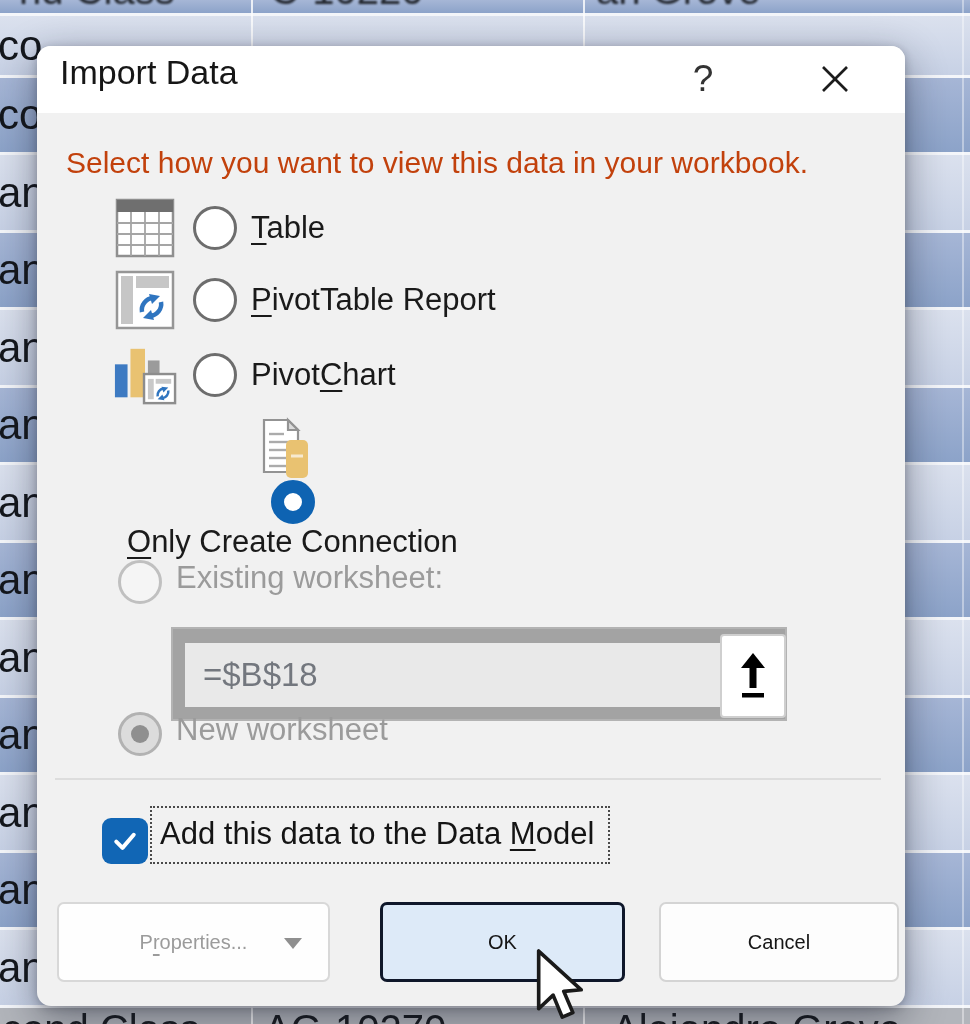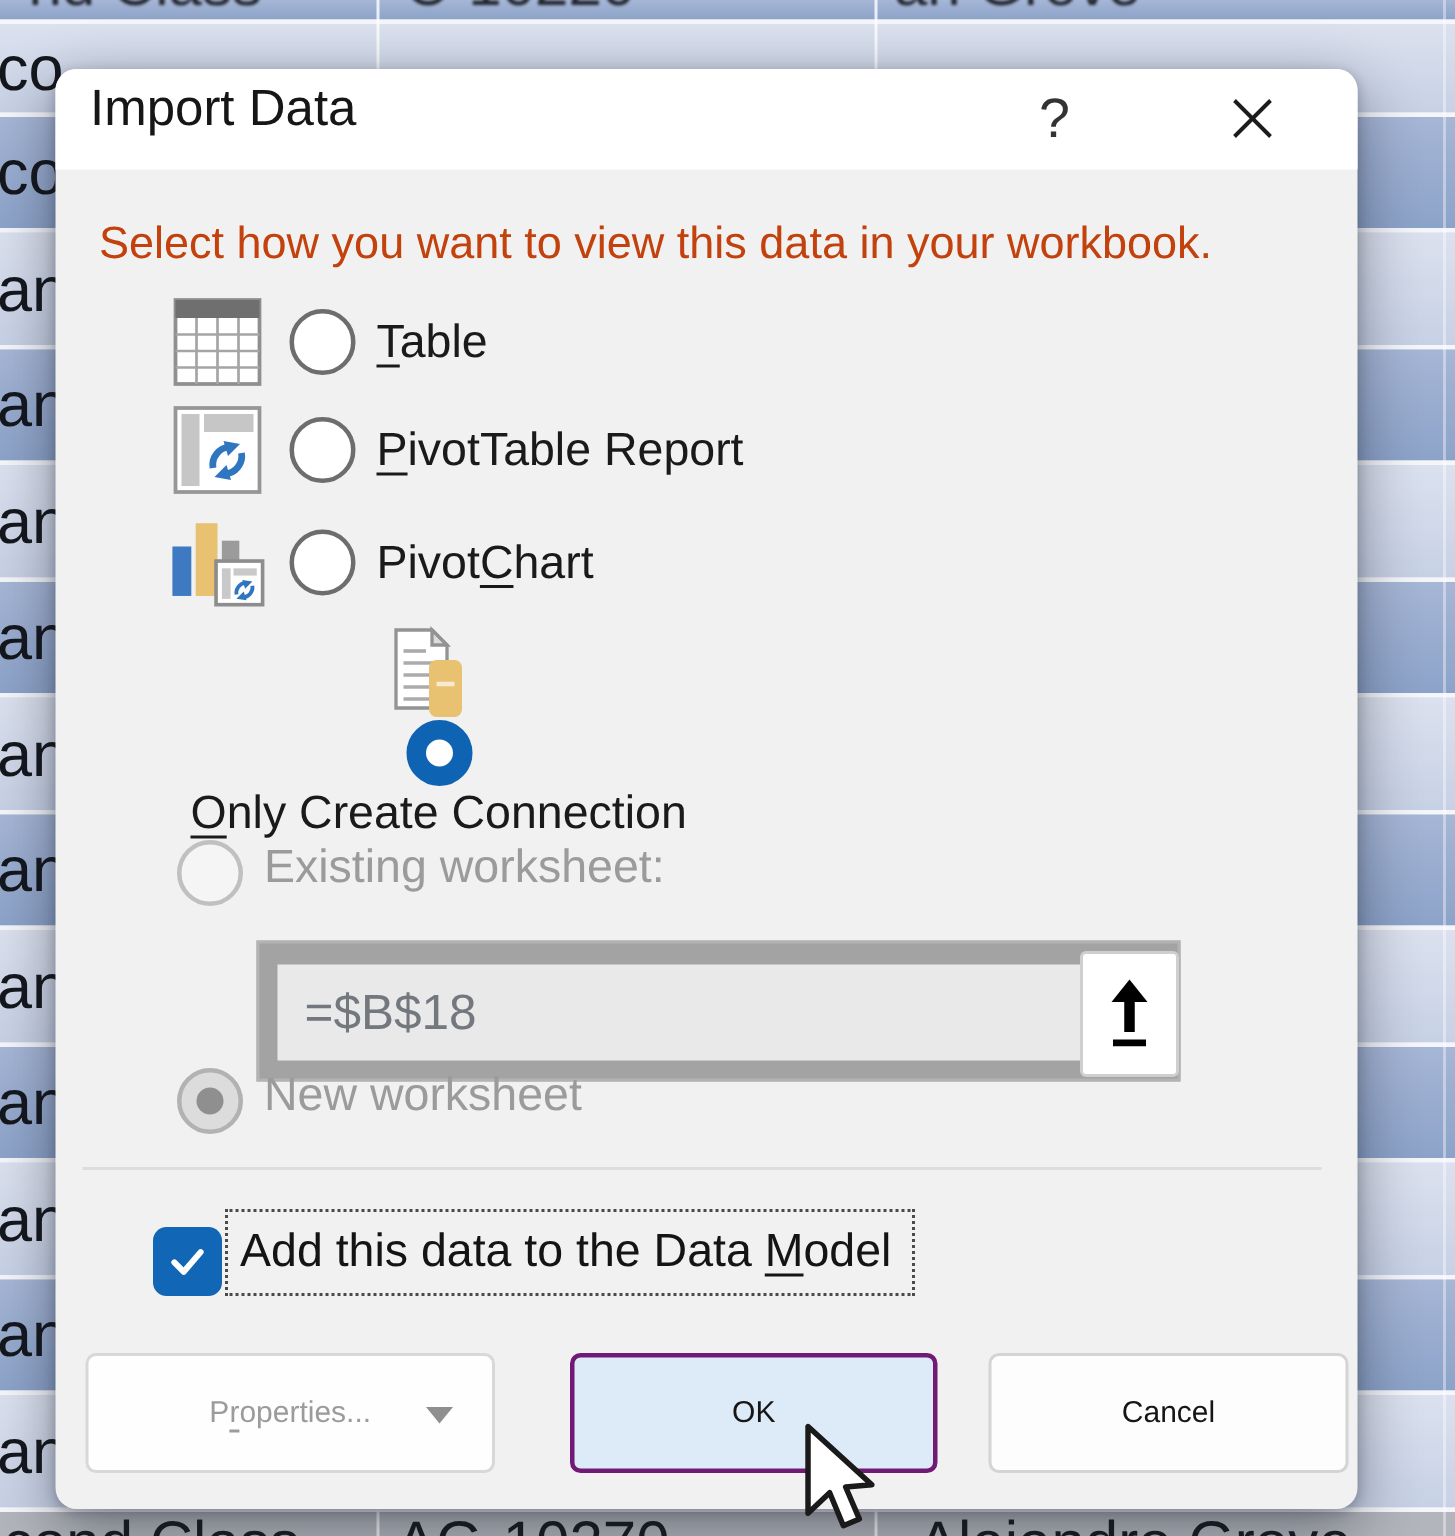--- a/index.html
+++ b/index.html
@@ -74,21 +74,21 @@
     display:flex;align-items:center;justify-content:center;flex:0 0 auto;}
   #datamodel-focus{margin-left:-1px;border:2px dotted #4a4a4a;padding:8px 14px 10px 8px;margin-left:2px;
     display:flex;align-items:center;}
   #datamodel-label{font-size:31px;color:#141414;white-space:nowrap;}
   
   .btn{position:absolute;top:856px;height:80px;border-radius:7px;box-sizing:border-box;
     display:flex;align-items:center;justify-content:center;font-size:20px;}
   #properties-btn{left:20px;width:273px;background:#fefefe;border:2px solid #d8d8d8;color:#9b9b9b;}
   #properties-caret{position:absolute;right:26px;top:34px;width:0;height:0;
     border-left:9px solid transparent;border-right:9px solid transparent;border-top:11px solid #8f8f8f;}
-  #ok-btn{left:343px;width:245px;background:#ddeaf8;border:3px solid #701a75;color:#161616;}
+  #ok-btn{left:343px;width:245px;background:#ddeaf8;border:3px solid #0f172a;color:#161616;}
   #cancel-btn{left:622px;width:240px;background:#fdfdfd;border:2px solid #d4d4d4;color:#161616;}
   
   #cursor{position:absolute;left:531px;top:948px;z-index:10;}
 </style>
 </head>
 <body>
 
 <div id="stage">
 
   <div class="band dark" style="top:0;height:13px;">

